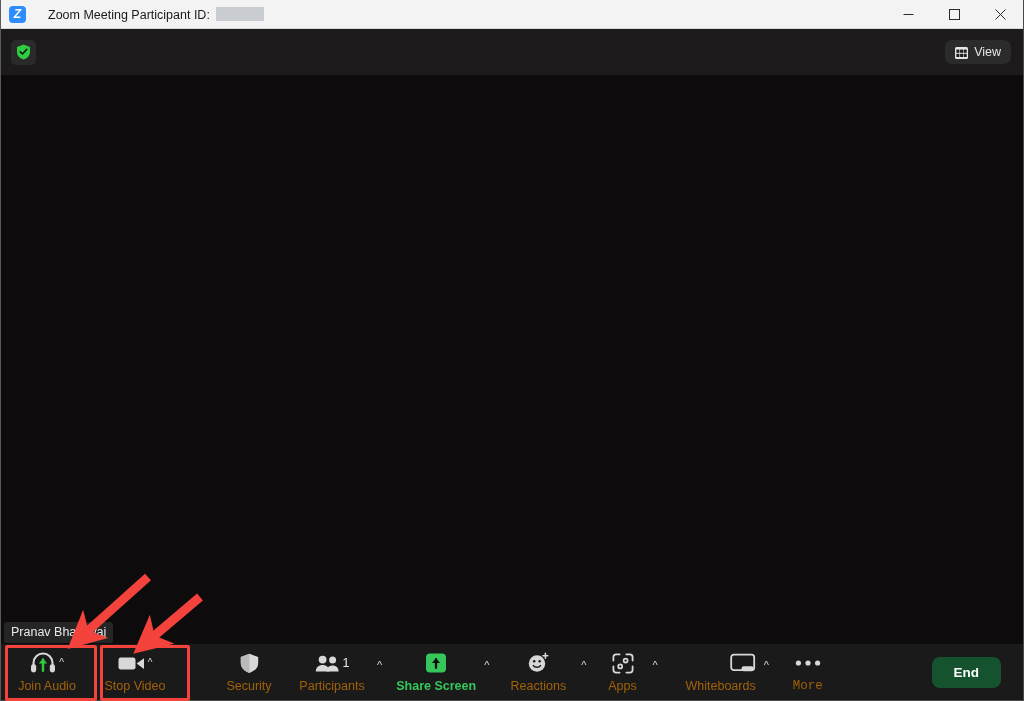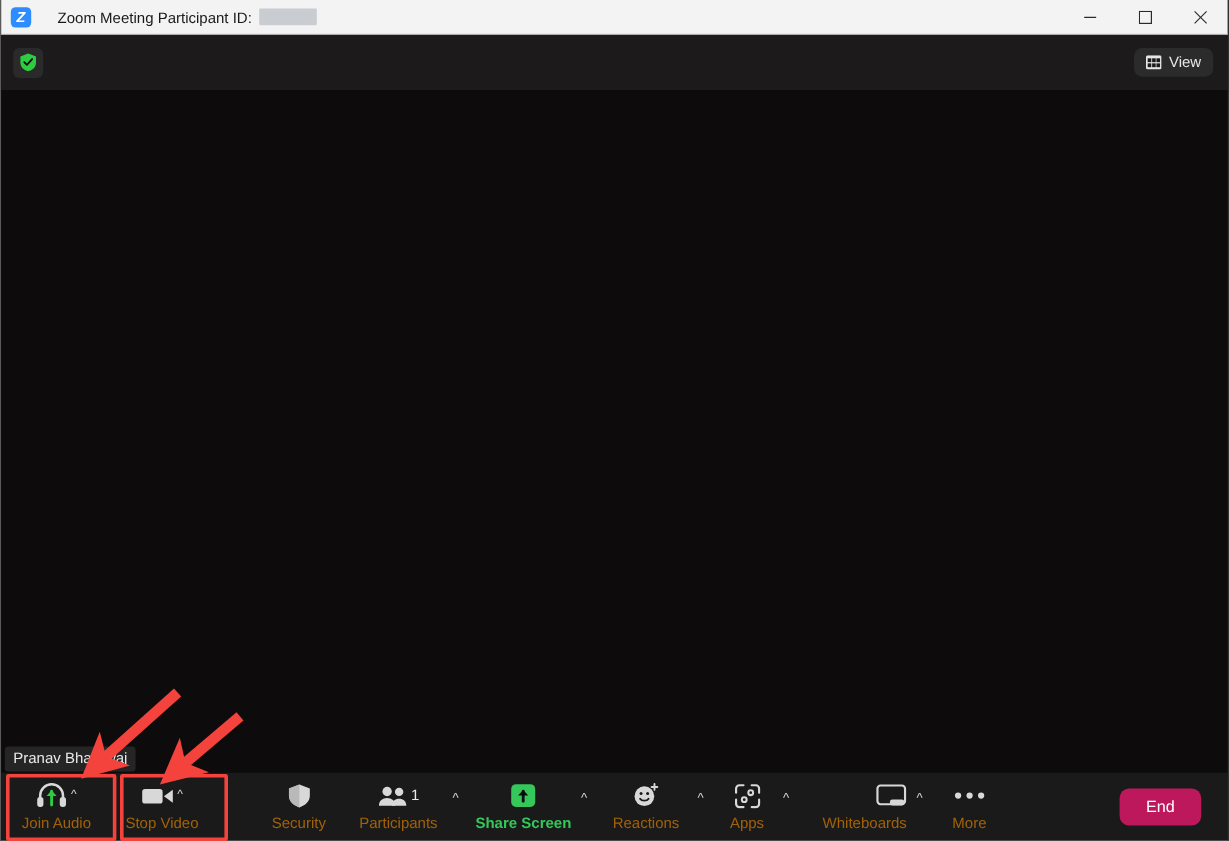--- a/index.html
+++ b/index.html
@@ -54,21 +54,21 @@
     background:#1c1a1b;
     display:flex; align-items:center; justify-content:space-between;
     padding:0 12px 0 10px;
   }
   .shield-badge {
     width:25px; height:25px; border-radius:5px;
     background:#2a2a2a;
     display:flex; align-items:center; justify-content:center;
   }
   .view-btn {
-    display:flex; align-items:center; gap:6px;
+    display:flex; align-items:flex-end; gap:6px;
     background:#2b2b2b; border-radius:7px;
     padding:5px 10px; color:#e6e6e6; font-size:12.5px;
   }
 
   
   .stage {
     position:absolute; top:75px; left:0; right:0; bottom:56px;
     background:#0d0b0c;
   }
   .name-tag {
@@ -105,22 +105,22 @@
 
   .spacer-left { width:2px; }
   .gap-mid { width:30px; }
   .flex-grow { flex:1; }
   .side-chev {
     display:flex; align-items:center; height:56px;
     padding:0 8px 14px 2px; color:#dcdcdc; font-size:11px;
   }
 
   .end-btn {
-    background:#be185d; color:#fff;
-    font-size:13.5px; font-weight:normal;
+    background:#14532d; color:#fff;
+    font-size:13.5px; font-weight:bold;
     border-radius:8px; padding:8px 22px;
     margin-right:22px;
   }
 
   
   .hl-box {
     position:absolute;
     border:3px solid #f4433c;
     border-radius:2px;
     pointer-events:none;
@@ -287,21 +287,21 @@
       <div class="ic">
         <svg width="26" height="21" viewBox="0 0 26 21">
           <rect x="1.2" y="1.6" width="23" height="15.6" rx="2.6" fill="none" stroke="#d8d8d8" stroke-width="1.8"></rect>
           <rect x="11.6" y="13.2" width="12" height="5" rx="2" fill="#d8d8d8"></rect>
         </svg>
       </div>
       <div class="lbl">Whiteboards</div>
     </div>
     <div class="side-chev">^</div>
 
-    <div class="tool" style="min-width:62px;">
+    <div class="tool" style="min-width:62px;font-family:Liberation Mono, monospace;">
       <div class="ic">
         <svg width="26" height="8" viewBox="0 0 26 8">
           <circle cx="3.4" cy="4" r="2.6" fill="#d8d8d8"></circle>
           <circle cx="13" cy="4" r="2.6" fill="#d8d8d8"></circle>
           <circle cx="22.6" cy="4" r="2.6" fill="#d8d8d8"></circle>
         </svg>
       </div>
       <div class="lbl">More</div>
     </div>
 

